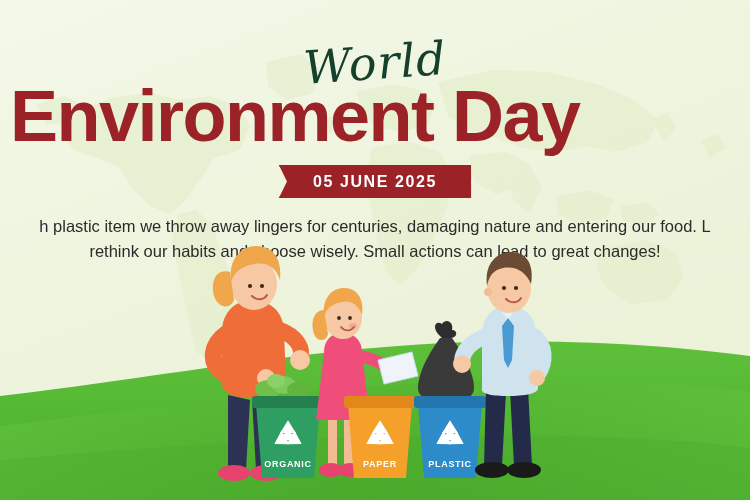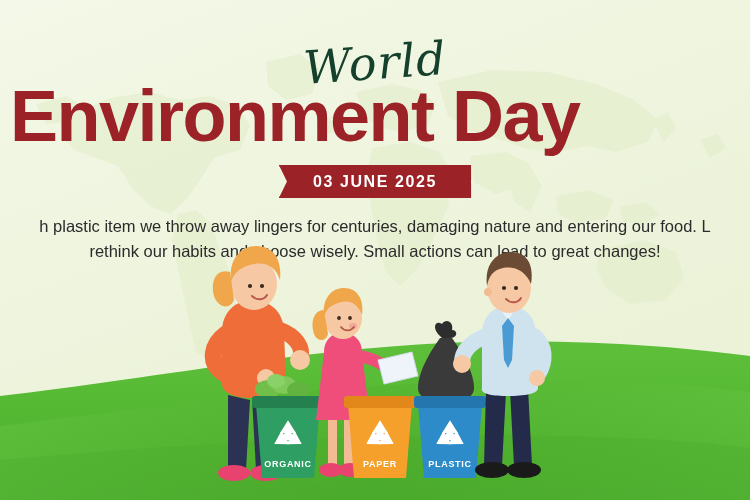--- a/index.html
+++ b/index.html
@@ -168,21 +168,21 @@
     </g>
   </svg>
 
   <div class="head">
     <div class="script-word">World</div>
     <div class="main-title">Environment Day</div>
   </div>
 
   <div class="ribbon-wrap">
     <div class="ribbon">
-      <span>03 JUNE 2025</span>
+      <span>05 JUNE 2025</span>
     </div>
   </div>
 
   <div class="body-copy">h plastic item we throw away lingers for centuries, damaging nature and entering our food. L
 rethink our habits and choose wisely. Small actions can lead to great changes!</div>
 
   <svg class="grass" viewBox="0 0 750 160" preserveAspectRatio="none">
     <defs>
       <linearGradient id="grassGrad" x1="0" y1="0" x2="0" y2="1">
         <stop offset="0%" stop-color="#5ec03a"></stop>

